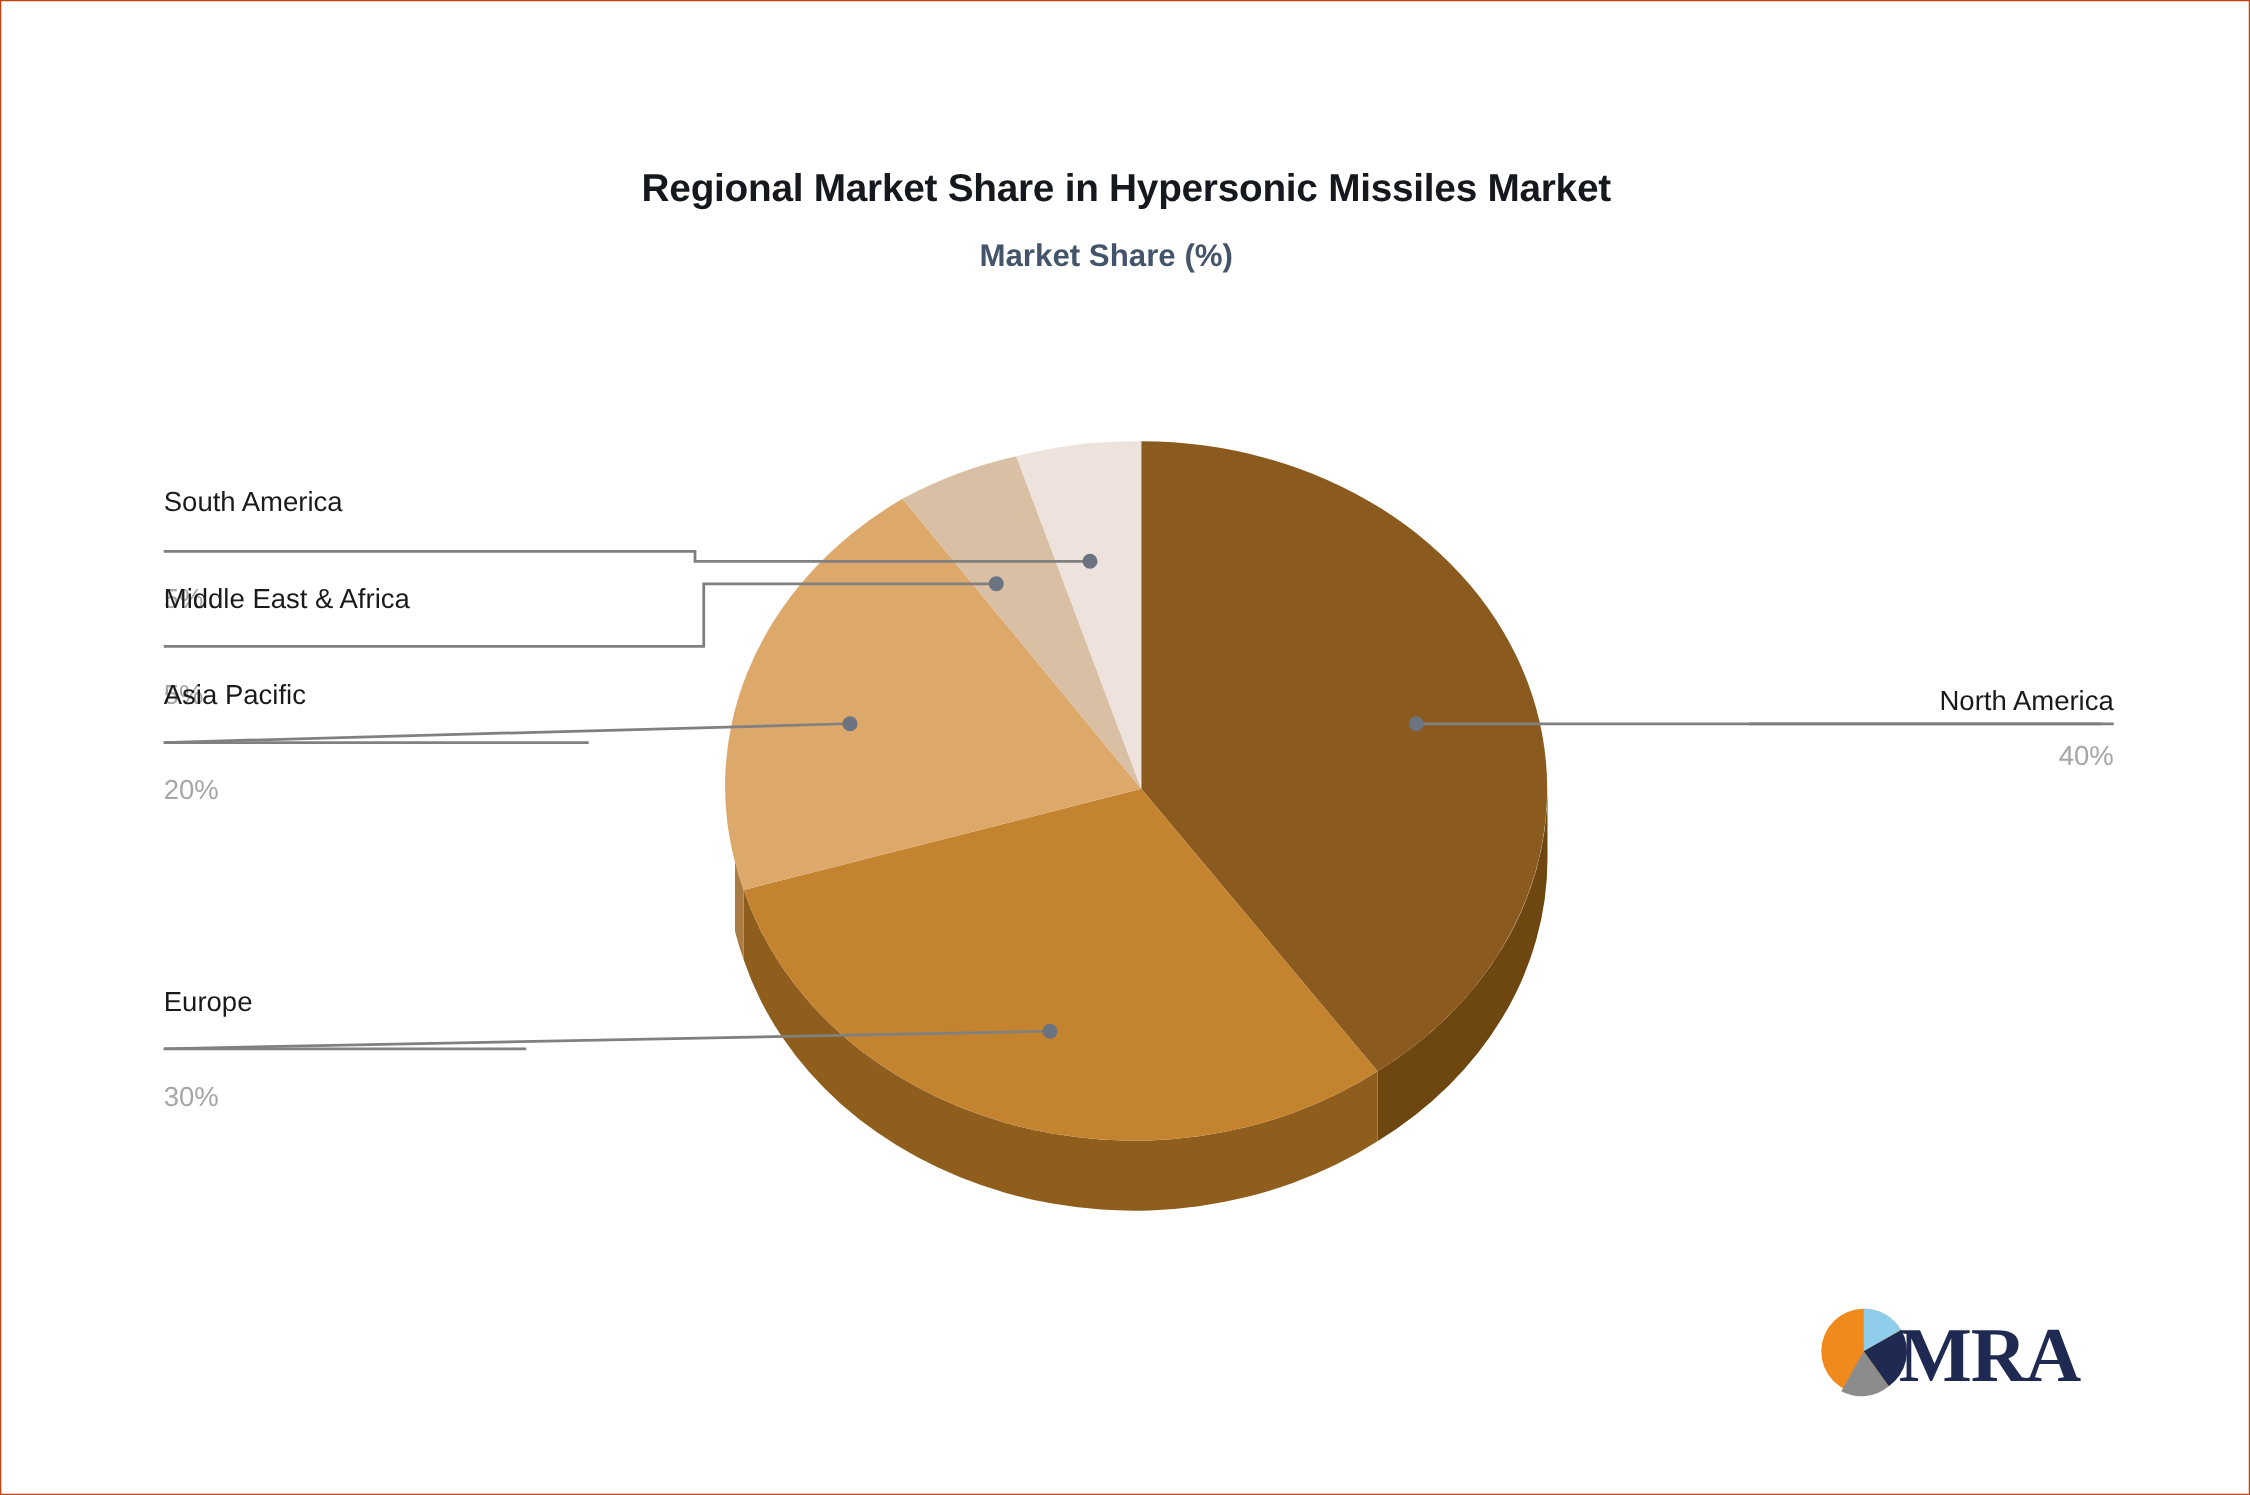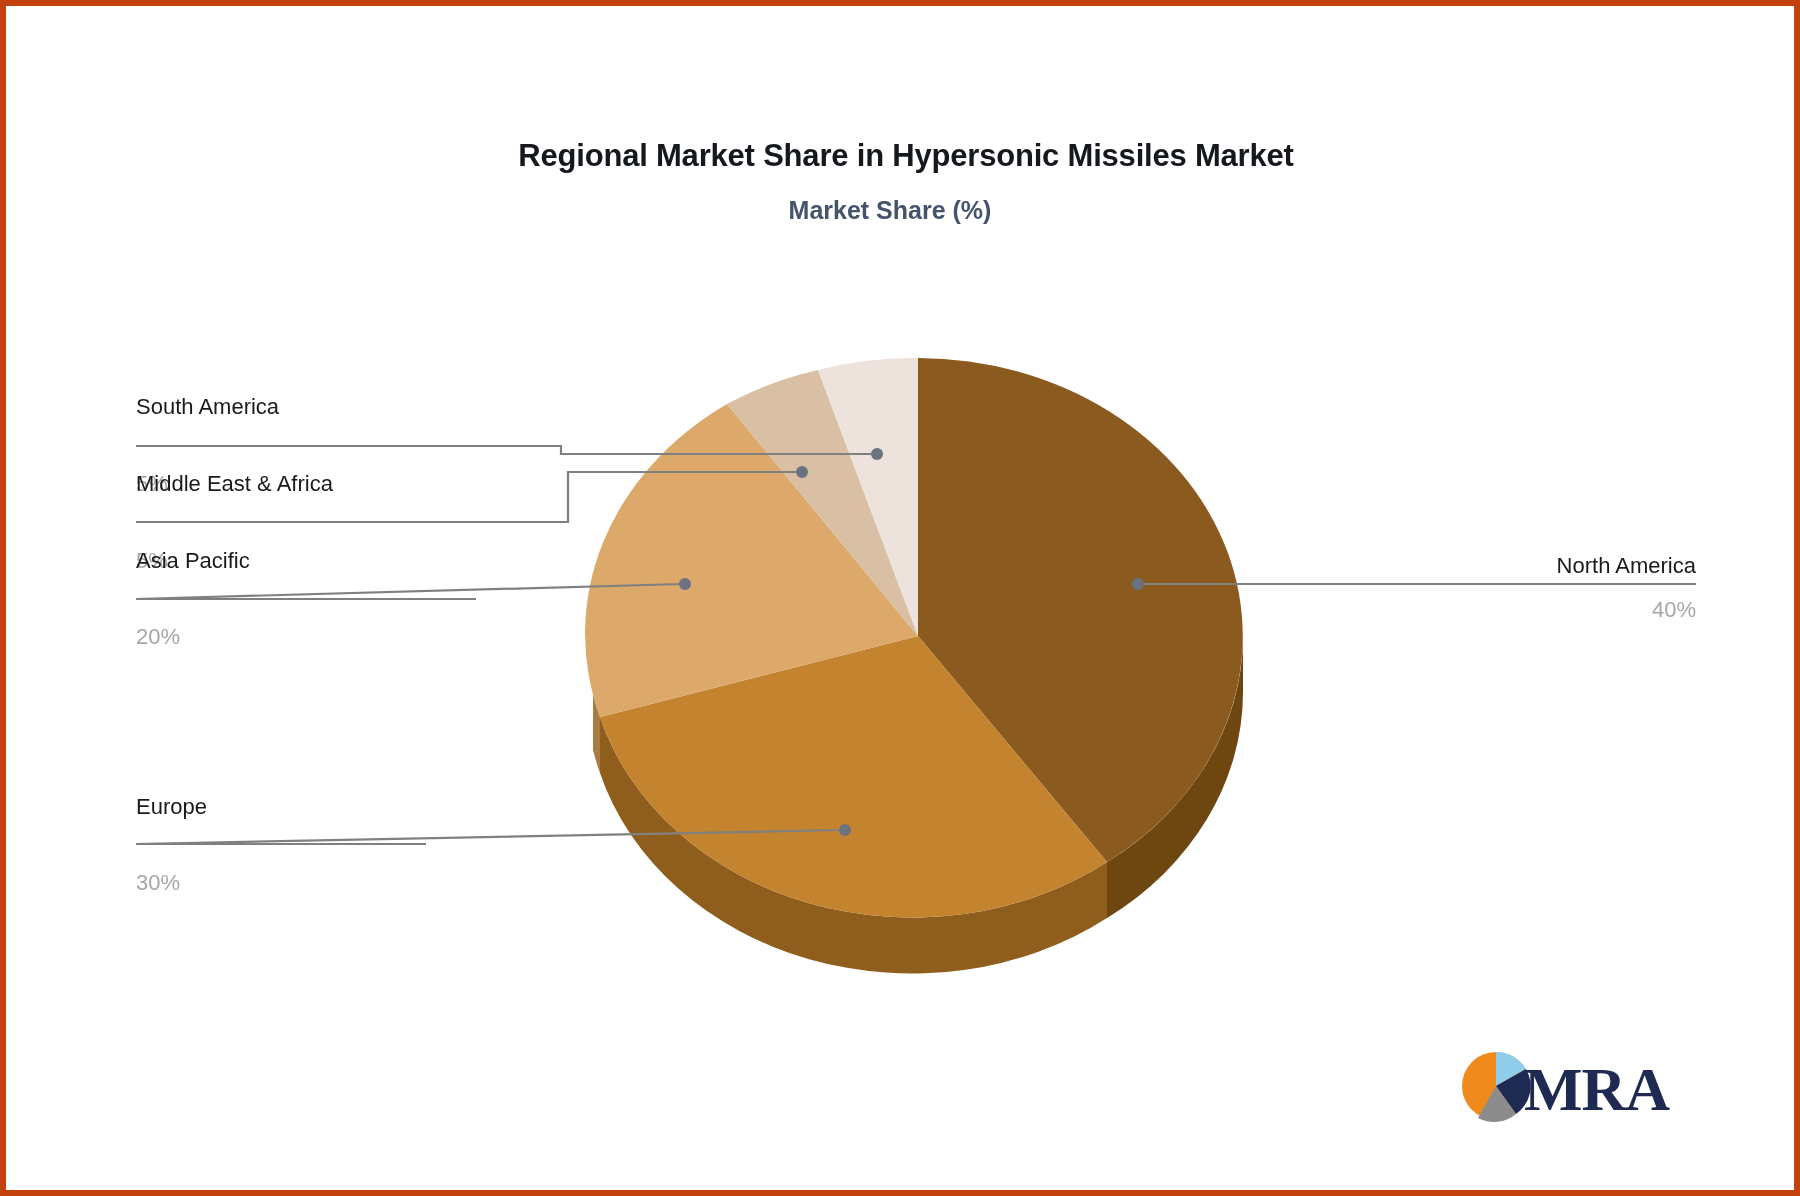--- a/index.html
+++ b/index.html
@@ -9,21 +9,21 @@
     height: 1196px;
     background: #ffffff;
     font-family: "Liberation Sans", sans-serif;
     overflow: hidden;
     position: relative;
   }
   #chart-root {
     position: absolute;
     inset: 0;
     background: #ffffff;
-    border: 6px solid #c2410c;
+    border: 1px solid #c2410c;
   }
   .chart-title {
     position: absolute;
     top: 132px;
     left: 0;
     width: 1800px;
     text-align: center;
     font-size: 31px;
     font-weight: bold;
     color: #15191d;

